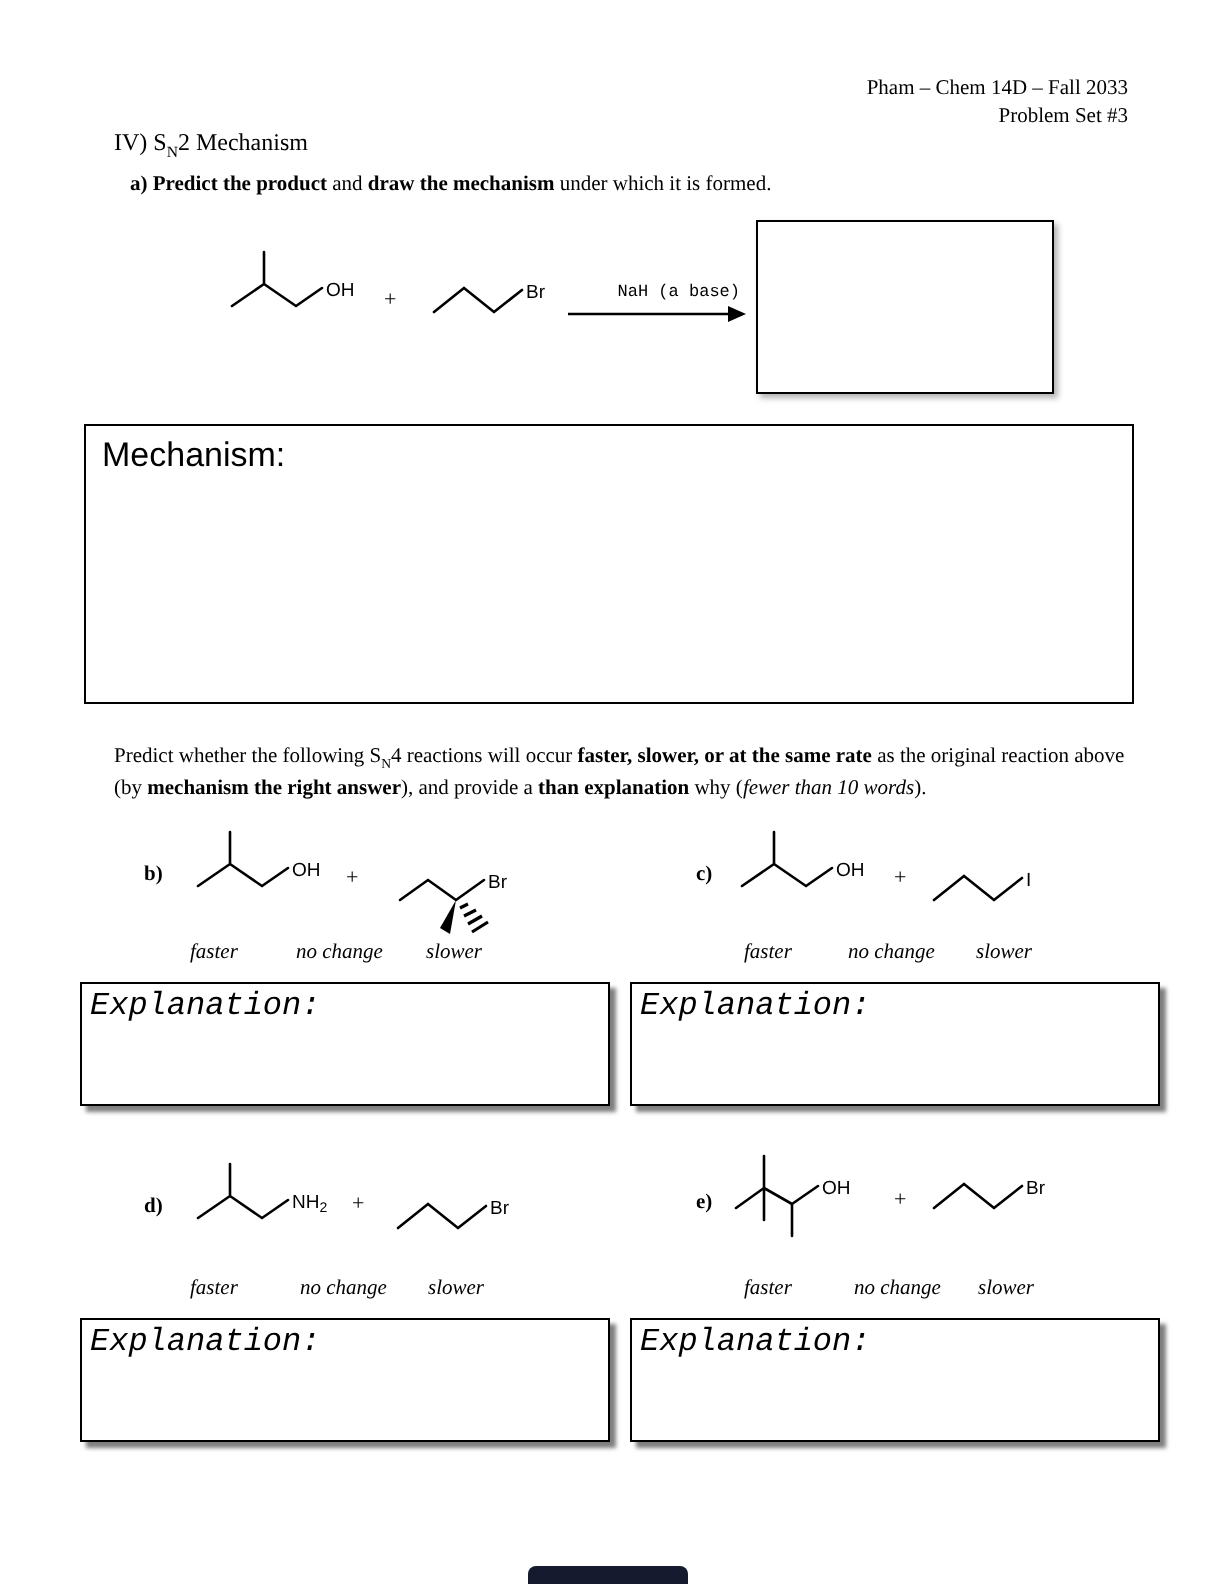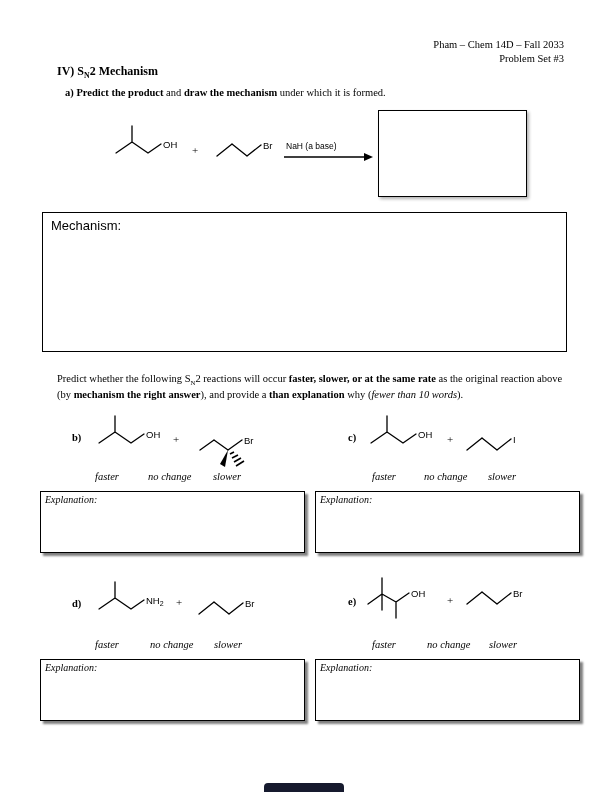--- a/index.html
+++ b/index.html
@@ -15,28 +15,28 @@
   .bond { stroke:#000; stroke-width:1.3; fill:none; stroke-linecap:round; }
   .hash { stroke:#000; stroke-width:1.6; fill:none; }
   .wedge { fill:#000; stroke:none; }
   .atom { font-family:"Liberation Sans", sans-serif; font-size:9.5px; fill:#000; }
   .atom-sub { font-size:7px; }
   .box { border:1.2px solid #000; background:#fff; }
   .thickbox { border:1.6px solid #000; background:#fff; }
   .shadowed { box-shadow:3px 3px 2px rgba(0,0,0,0.5); }
   .soft-shadow { box-shadow:2px 2px 3px rgba(0,0,0,0.3); }
   .header-text { font-size:10.5px; text-align:right; line-height:1.35; }
-  .section-title { font-size:12px; font-weight:bold; }
+  .section-title { font-size:12px; font-weight:normal; }
   .body-text { font-size:10.5px; line-height:1.38; }
   .part-letter { font-size:10.5px; font-weight:bold; }
   .plus { font-size:11px; }
   .opt { font-family:Liberation Serif, serif; font-style:italic; font-size:10.5px; }
-  .mech-label { font-family:"Liberation Sans", sans-serif; font-size:13px; }
-  .expl-label { font-family:Liberation Serif, serif; font-style:italic; font-size:10px; padding:2px 0 0 4px; }
-  .arrow-label { font-family:Liberation Sans, sans-serif; font-size:8.5px; text-align:left; }
+  .mech-label { font-family:"Liberation Sans", sans-serif; font-size:17px; }
+  .expl-label { font-family:Liberation Mono, monospace; font-style:italic; font-size:16px; padding:2px 0 0 4px; }
+  .arrow-label { font-family:Liberation Mono, monospace; font-size:8.5px; text-align:right; }
   sub { font-size:0.65em; }
   .taskbar { background:#161a2e; border-radius:4px 4px 0 0; }
 </style>
 </head>
 <body>
 
 <div class="abs header-text" style="right:48px; top:38px;">
   <div>Pham – Chem 14D – Fall 2033</div>
   <div>Problem Set #3</div>
 </div>
@@ -68,21 +68,21 @@
   <polygon class="wedge" points="80,3 89,7 80,11"></polygon>
 </svg>
 
 <div class="abs box soft-shadow" style="left:378px; top:110px; width:149px; height:87px;"></div>
 
 <div class="abs thickbox" style="left:42px; top:212px; width:525px; height:140px;">
   <div class="mech-label" style="padding:5px 0 0 8px;">Mechanism:</div>
 </div>
 
 <div class="abs body-text" style="left:57px; top:372px; width:508px;">
-  <span>Predict whether the following S</span><sub>N</sub><span>2 reactions will occur </span><b>faster, slower, or at the same rate</b><span> as the original reaction above (by </span><b>mechanism the right answer</b><span>), and provide a </span><b>than explanation</b><span> why (</span><i>fewer than 10 words</i><span>).</span>
+  <span>Predict whether the following S</span><sub>N</sub><span>4 reactions will occur </span><b>faster, slower, or at the same rate</b><span> as the original reaction above (by </span><b>mechanism the right answer</b><span>), and provide a </span><b>than explanation</b><span> why (</span><i>fewer than 10 words</i><span>).</span>
 </div>
 
 <div class="abs part-letter" style="left:72px; top:432px;">b)</div>
 
 <svg class="abs" style="left:88px; top:408px;" width="78" height="52">
   <path class="bond" d="M27 8 L27 24 M27 24 L11 35 M27 24 L43 35 M43 35 L56 26"></path>
   <text class="atom" x="58" y="30">OH</text>
 </svg>
 
 <div class="abs plus" style="left:173px; top:433px;">+</div>

